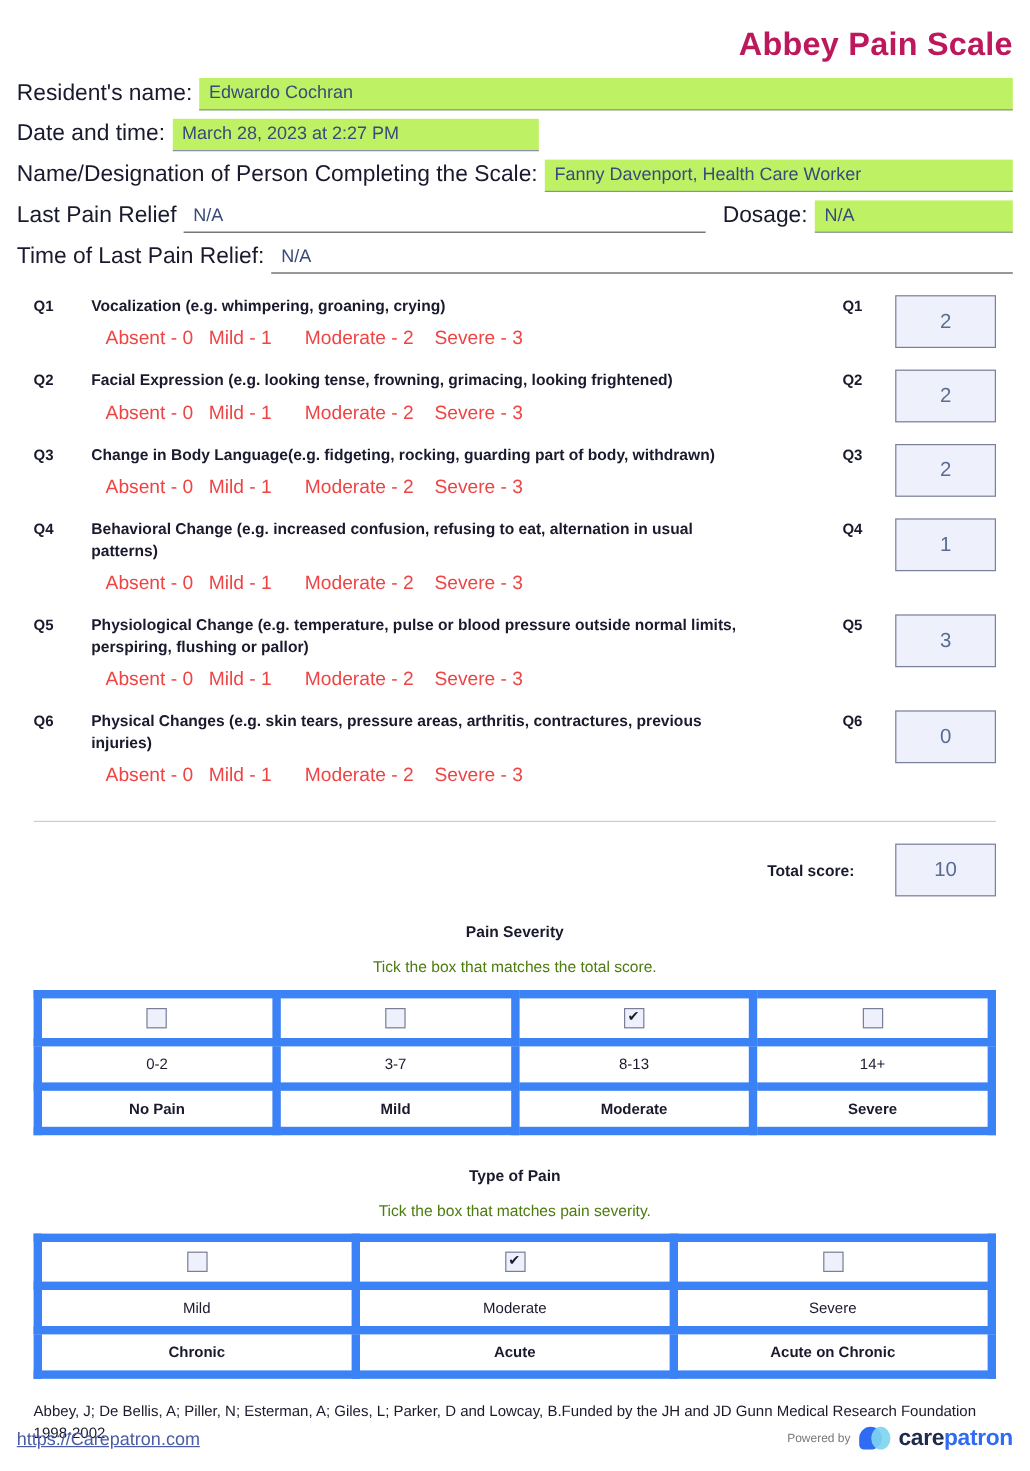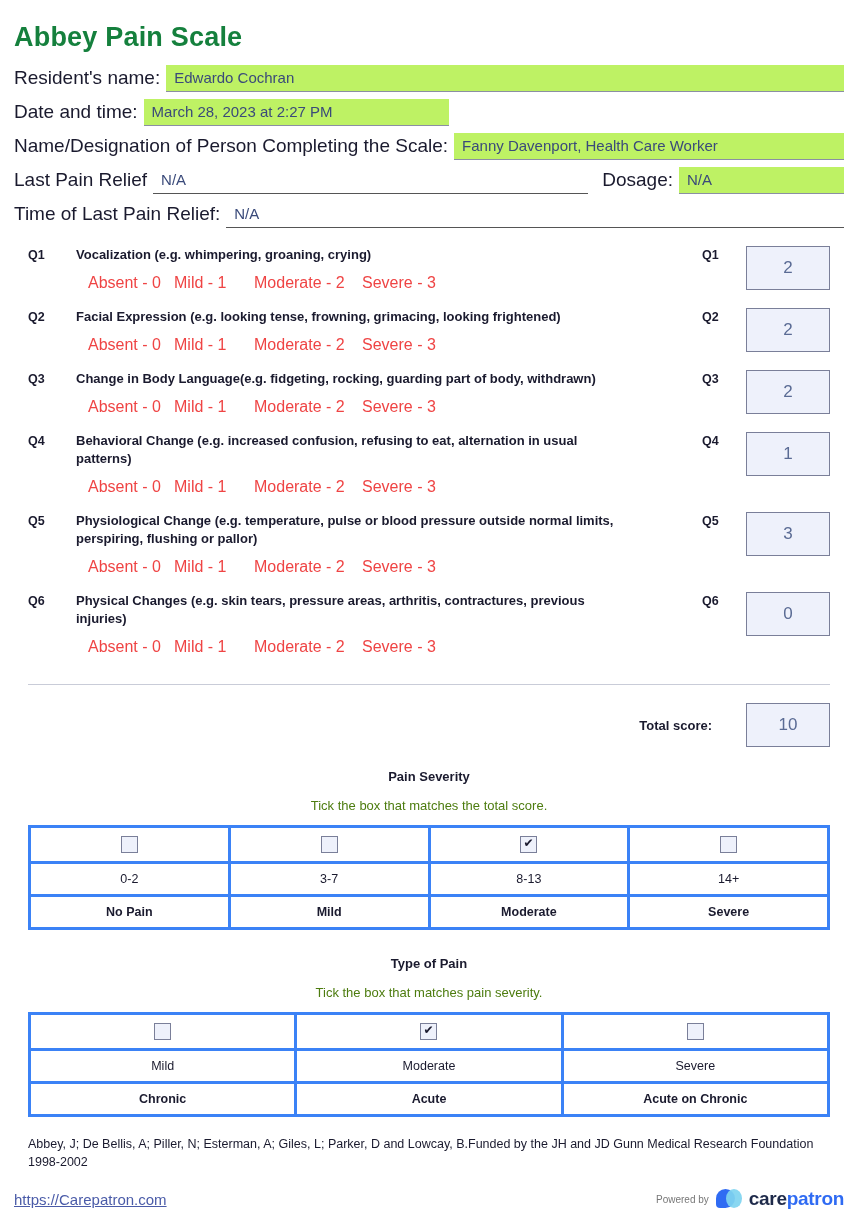--- a/index.html
+++ b/index.html
@@ -14,24 +14,24 @@
     color: #1a1a2e;
     position: relative;
   }
   .page {
     width: 858px;
     min-height: 1226px;
     padding: 14px 14px 10px 14px;
     position: relative;
   }
   h1.title {
-    text-align: left;
+    text-align: right;
     font-size: 27px;
     font-weight: bold;
-    color: #15803d;
+    color: #be185d;
     margin: 8px 0 12px 0;
     letter-spacing: .2px;
   }
 
   
   .field-row {
     display: flex;
     align-items: flex-end;
     margin-bottom: 7px;
   }
@@ -153,21 +153,21 @@
   }
 
   
   table.grid {
     width: calc(100% - 28px);
     margin: 0 14px;
     border-collapse: collapse;
     table-layout: fixed;
   }
   table.grid td {
-    border: 3px solid #3b82f6;
+    border: 7px solid #3b82f6;
     text-align: center;
     font-size: 12.5px;
     padding: 8px 4px;
     height: 32px;
   }
   table.grid td.bold { font-weight: bold; }
   .chk {
     width: 17px; height: 17px;
     border: 1px solid #7a7f99;
     background: #eef1fb;

